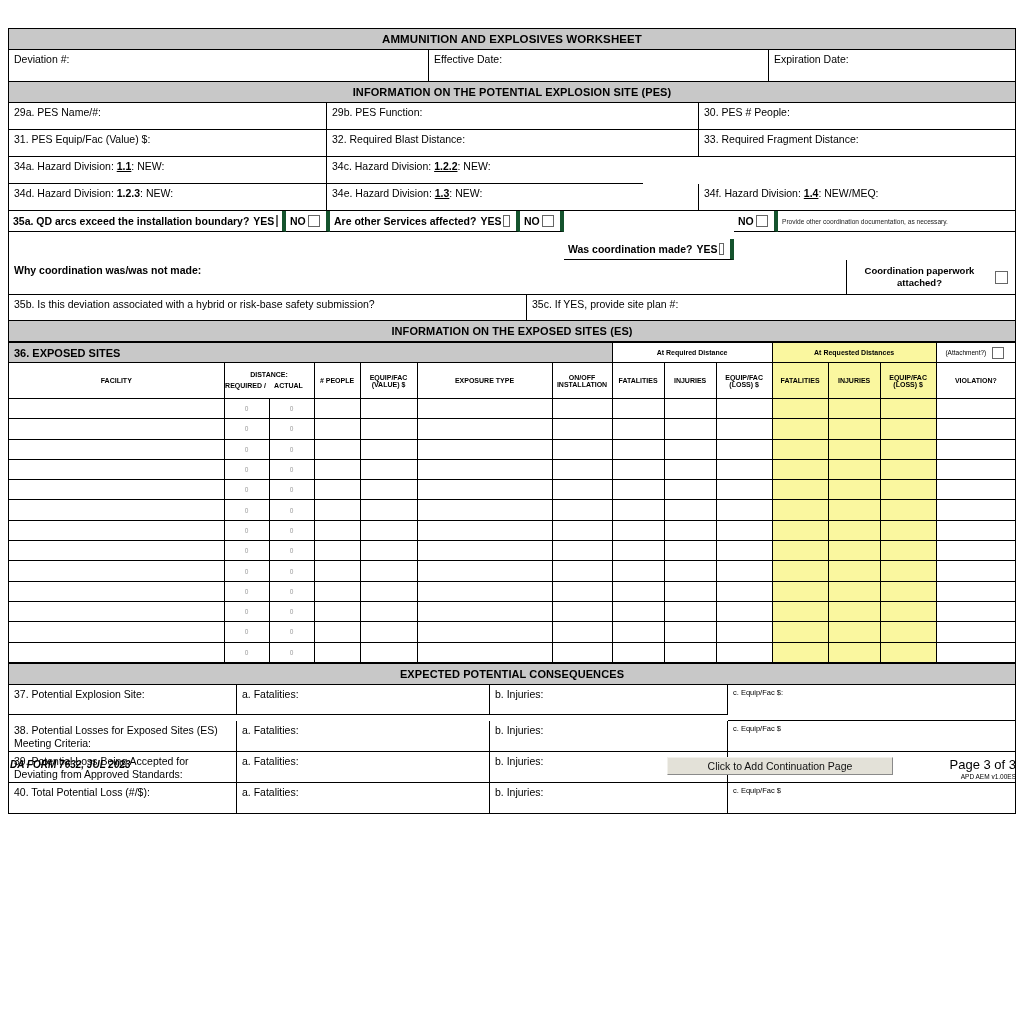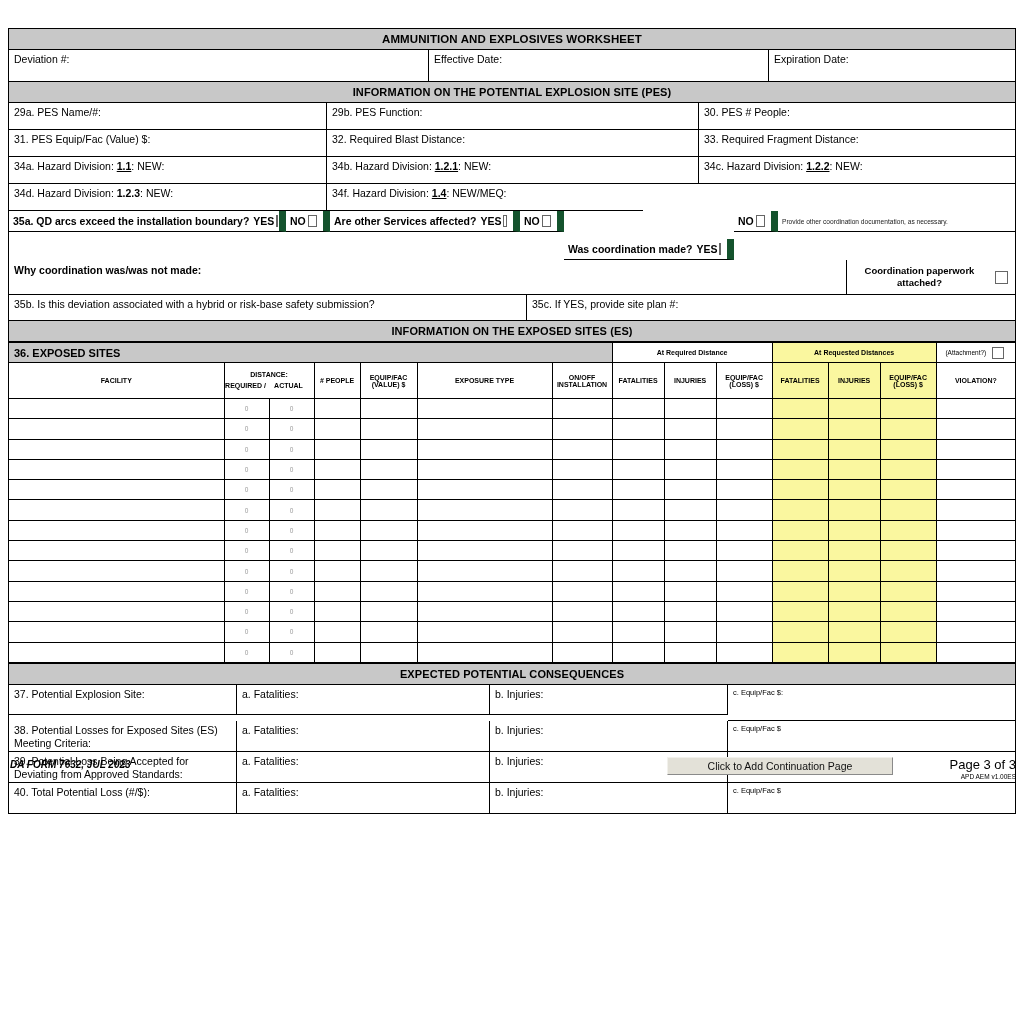--- a/index.html
+++ b/index.html
@@ -46,21 +46,21 @@
     width:12px; height:12px;
     border:1px solid #666;
     background:#fff;
     vertical-align:-2px;
     margin:0 2px;
   }
 
   
   .strip { display:flex; width:100%; align-items:stretch; }
   .strip > div {
-    border-right:7px solid #14532d;
+    border-right:4px solid #14532d;
     border-bottom:1px solid #000;
     display:flex; align-items:center;
     padding:0 4px;
     font-size:10.5px;
     height:21px;
   }
   .strip > div.last { border-right:none; }
   .strip .q { font-weight:bold; font-size:10.5px; white-space:nowrap; }
   .tiny { font-size:6.6px; color:#222; font-weight:normal; white-space:nowrap; }
 
@@ -135,31 +135,31 @@
     <div class="row">
       <div class="cell" style="width:318px;height:27px;">31. PES Equip/Fac (Value) $:</div>
       <div class="cell" style="width:372px;height:27px;">32. Required Blast Distance:</div>
       <div class="cell last" style="width:316px;height:27px;">33. Required Fragment Distance:</div>
     </div>
 
     <div class="row">
       <div class="cell" style="width:318px;height:27px;">
         <span>34a. Hazard Division: </span><span style="font-weight:bold;text-decoration:underline;">1.1</span><span>: NEW:</span>
       </div>
-      <div class="cell" style="width:372px;height:27px;">
-        <span>34b. Hazard Division: </span><span style="font-weight:bold;text-decoration:underline;">1.2.1</span><span>: NEW:</span>
-      </div>
       <div class="cell last" style="width:316px;height:27px;">
         <span>34c. Hazard Division: </span><span style="font-weight:bold;text-decoration:underline;">1.2.2</span><span>: NEW:</span>
       </div>
     </div>
 
     <div class="row">
       <div class="cell" style="width:318px;height:27px;">
         <span>34d. Hazard Division: </span><span style="font-weight:bold;">1.2.3</span><span>: NEW:</span>
+      </div>
+      <div class="cell" style="width:372px;height:27px;">
+        <span>34e. Hazard Division: </span><span style="font-weight:bold;text-decoration:underline;">1.3</span><span>: NEW:</span>
       </div>
       <div class="cell last" style="width:316px;height:27px;">
         <span>34f. Hazard Division: </span><span style="font-weight:bold;text-decoration:underline;">1.4</span><span>: NEW/MEQ:</span>
       </div>
     </div>
 
     <div class="strip">
       <div style="width:277px;">
         <span class="q">35a. QD arcs exceed the installation boundary?</span>
         <span class="q" style="margin-left:4px;">YES</span>

